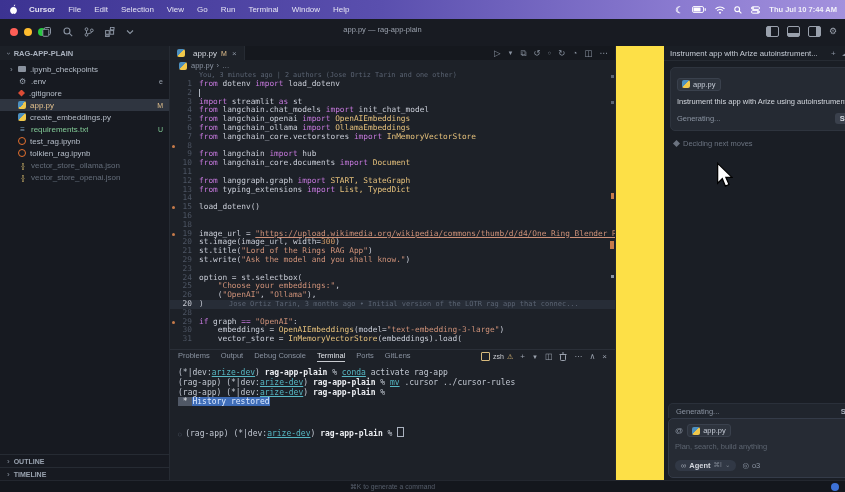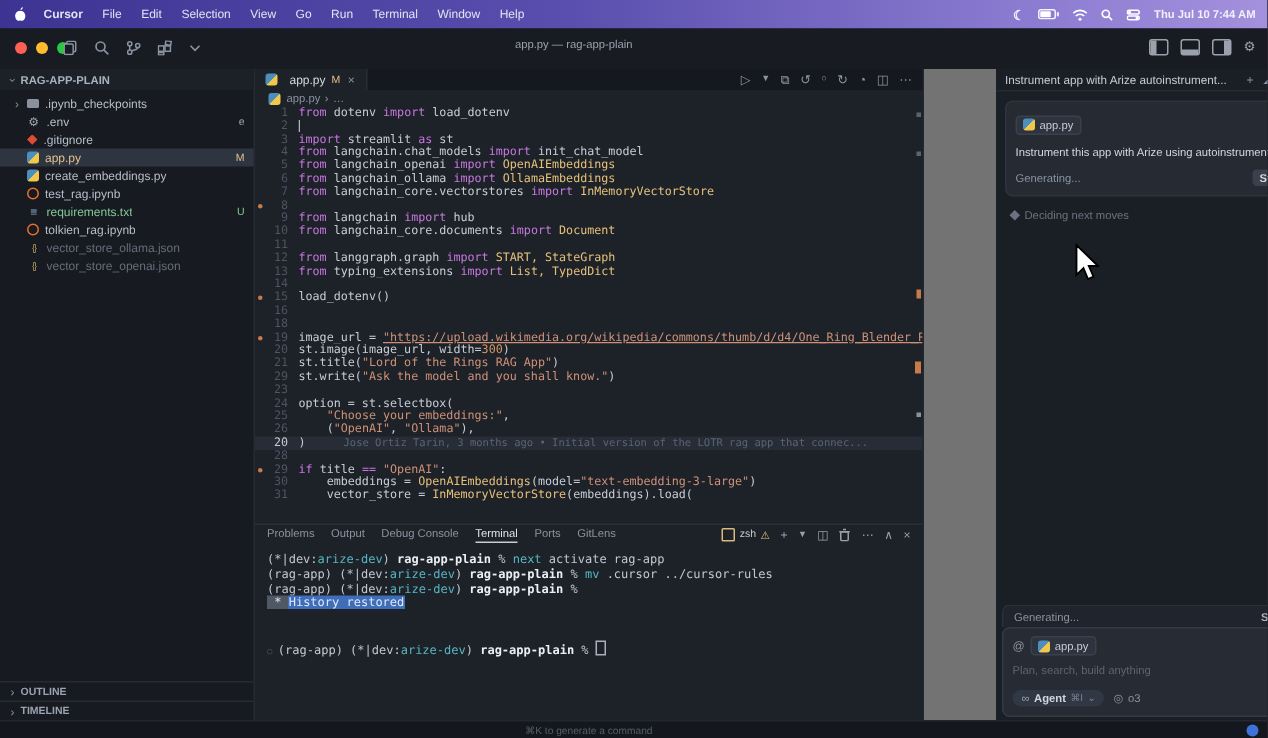--- a/index.html
+++ b/index.html
@@ -28,21 +28,21 @@
   #win-title{position:absolute;left:0;right:80px;top:6px;text-align:center;color:#9aa1ad;font-size:7.5px;}
   #titlebar-right{position:absolute;right:8px;top:7px;display:flex;gap:8px;align-items:center;color:#9aa1ad;}
   .layout-ic{width:11px;height:9px;border:1px solid #9aa1ad;border-radius:2px;position:relative;}
   .layout-ic i{position:absolute;background:#9aa1ad;}
   .li-left i{left:0;top:0;bottom:0;width:4px;}
   .li-bottom i{left:0;right:0;bottom:0;height:3px;}
   .li-right i{right:0;top:0;bottom:0;width:4px;}
   .gear{font-size:9px;line-height:9px;}
 
   
-  #main{position:absolute;left:0;top:46px;width:710px;height:434px;background:#737373;}
+  #main{position:absolute;left:0;top:46px;width:710px;height:434px;background:#fde047;}
 
   
   #sidebar{position:absolute;left:0;top:0;width:169px;height:434px;background:#171a21;
     border-right:1px solid #262b33;}
   #explorer-header{height:14px;display:flex;align-items:center;gap:4px;padding-left:7px;
     color:#aab2bf;font-size:7.5px;font-weight:700;background:#1c2027;}
   #explorer-header .chev{color:#8a93a1;font-weight:400;transform:rotate(90deg);display:inline-block;font-size:8px;}
   #file-tree{margin-top:3px;}
   .frow{height:12px;display:flex;align-items:center;padding-left:10px;padding-right:6px;
     color:#b6bec9;font-size:8px;cursor:pointer;}
@@ -107,21 +107,21 @@
   .ttab{cursor:pointer;}
   .ttab.active{color:#e0e3e8;border-bottom:1px solid #c9ccd2;padding-bottom:1px;}
   #term-right{margin-left:auto;display:flex;align-items:center;gap:7px;padding-right:8px;color:#9aa1ad;font-size:8px;}
   #zsh-chip{display:flex;align-items:center;gap:3px;font-size:7px;color:#c9ccd2;}
   #zsh-chip .zbox{width:7px;height:7px;border:1px solid #d7ba7d;border-radius:1px;}
   #zsh-chip .warn{color:#e5c07b;font-size:7px;}
   #term-body{padding:5px 0 0 8px;font-family:"DejaVu Sans Mono",monospace;font-size:8px;line-height:9.8px;}
   .tl{white-space:pre;height:9.8px;}
   .t-f{color:#c2c8d2;}
   .t-w{color:#eceef2;font-weight:700;}
-  .t-c{color:#56b6c2;}
+  .t-c{color:#56b6c2;text-decoration:underline;}
   .t-hb{background:#505866;color:#e8eaee;}
   .t-hl{background:#3f6db8;color:#dbe9ff;}
   .t-dec{color:#4d5563;font-size:6px;}
   .t-box{display:inline-block;width:5px;height:8px;border:1px solid #aab2bf;vertical-align:-1px;}
 
   
   #chat{position:absolute;left:616px;top:0;width:229px;height:434px;background:#1a1e25;margin-left:48px;}
   #chat-header{height:14px;display:flex;align-items:center;border-bottom:1px solid #262b33;padding:0 6px;}
   #chat-title{color:#c6ccd6;font-size:7.8px;white-space:nowrap;overflow:hidden;text-overflow:ellipsis;flex:1;}
   #chat-hicons{display:flex;gap:6px;color:#8a93a1;font-size:8px;margin-left:6px;flex:none;}
@@ -282,30 +282,30 @@
           <span class="farrow"></span>
           <span class="fi ic-python"></span>
           <span class="flabel">app.py</span>
           <span class="fbadge">M</span>
         </div>
         <div class="frow">
           <span class="farrow"></span>
           <span class="fi ic-python"></span>
           <span class="flabel">create_embeddings.py</span>
         </div>
-        <div class="frow">
-          <span class="farrow"></span>
-          <span class="fi ic-notebook"></span>
-          <span class="flabel">test_rag.ipynb</span>
-        </div>
         <div class="frow unt">
           <span class="farrow"></span>
           <span class="fi ic-text"></span>
           <span class="flabel">requirements.txt</span>
           <span class="fbadge">U</span>
+        </div>
+        <div class="frow">
+          <span class="farrow"></span>
+          <span class="fi ic-notebook"></span>
+          <span class="flabel">test_rag.ipynb</span>
         </div>
         <div class="frow">
           <span class="farrow"></span>
           <span class="fi ic-notebook"></span>
           <span class="flabel">tolkien_rag.ipynb</span>
         </div>
         <div class="frow ign">
           <span class="farrow"></span>
           <span class="fi ic-json"></span>
           <span class="flabel">vector_store_ollama.json</span>
@@ -348,20 +348,21 @@
         <span>⋯</span>
       </div>
     </div>
     <div id="breadcrumb">
       <span class="fi ic-python"></span>
       <span>app.py</span>
       <span>›</span>
       <span>…</span>
     </div>
     <div id="code">
+      <div class="lens">You, 3 minutes ago | 2 authors (Jose Ortiz Tarin and one other)</div>
       <div>
           <div class="cl"><span class="cmod"></span><span class="cnum">1</span><span class="ccode"><span class="tk-k">from</span><span class="tk-p"> dotenv </span><span class="tk-k">import</span><span class="tk-p"> load_dotenv</span></span></div>
           <div class="cl"><span class="cmod"></span><span class="cnum">2</span><span class="ccode"><span class="caret"></span></span></div>
           <div class="cl"><span class="cmod"></span><span class="cnum">3</span><span class="ccode"><span class="tk-k">import</span><span class="tk-p"> streamlit </span><span class="tk-k">as</span><span class="tk-p"> st</span></span></div>
           <div class="cl"><span class="cmod"></span><span class="cnum">4</span><span class="ccode"><span class="tk-k">from</span><span class="tk-p"> langchain.chat_models </span><span class="tk-k">import</span><span class="tk-p"> init_chat_model</span></span></div>
           <div class="cl"><span class="cmod"></span><span class="cnum">5</span><span class="ccode"><span class="tk-k">from</span><span class="tk-p"> langchain_openai </span><span class="tk-k">import</span><span class="tk-t"> OpenAIEmbeddings</span></span></div>
           <div class="cl"><span class="cmod"></span><span class="cnum">6</span><span class="ccode"><span class="tk-k">from</span><span class="tk-p"> langchain_ollama </span><span class="tk-k">import</span><span class="tk-t"> OllamaEmbeddings</span></span></div>
           <div class="cl"><span class="cmod"></span><span class="cnum">7</span><span class="ccode"><span class="tk-k">from</span><span class="tk-p"> langchain_core.vectorstores </span><span class="tk-k">import</span><span class="tk-t"> InMemoryVectorStore</span></span></div>
           <div class="cl"><span class="cmod"><span class="dot"></span></span><span class="cnum">8</span><span class="ccode"></span></div>
           <div class="cl"><span class="cmod"></span><span class="cnum">9</span><span class="ccode"><span class="tk-k">from</span><span class="tk-p"> langchain </span><span class="tk-k">import</span><span class="tk-p"> hub</span></span></div>
@@ -376,21 +377,21 @@
           <div class="cl"><span class="cmod"><span class="dot"></span></span><span class="cnum">19</span><span class="ccode"><span class="tk-p">image_url = </span><span class="tk-l">"https://upload.wikimedia.org/wikipedia/commons/thumb/d/d4/One_Ring_Blender_Render.png/1280px-One_Ring_Ble</span></span></div>
           <div class="cl"><span class="cmod"></span><span class="cnum">20</span><span class="ccode"><span class="tk-p">st.image(image_url, width=</span><span class="tk-n">300</span><span class="tk-p">)</span></span></div>
           <div class="cl"><span class="cmod"></span><span class="cnum">21</span><span class="ccode"><span class="tk-p">st.title(</span><span class="tk-s">"Lord of the Rings RAG App"</span><span class="tk-p">)</span></span></div>
           <div class="cl"><span class="cmod"></span><span class="cnum">29</span><span class="ccode"><span class="tk-p">st.write(</span><span class="tk-s">"Ask the model and you shall know."</span><span class="tk-p">)</span></span></div>
           <div class="cl"><span class="cmod"></span><span class="cnum">23</span><span class="ccode"></span></div>
           <div class="cl"><span class="cmod"></span><span class="cnum">24</span><span class="ccode"><span class="tk-p">option = st.selectbox(</span></span></div>
           <div class="cl"><span class="cmod"></span><span class="cnum">25</span><span class="ccode"><span class="tk-p">    </span><span class="tk-s">"Choose your embeddings:"</span><span class="tk-p">,</span></span></div>
           <div class="cl"><span class="cmod"></span><span class="cnum">26</span><span class="ccode"><span class="tk-p">    (</span><span class="tk-s">"OpenAI"</span><span class="tk-p">, </span><span class="tk-s">"Ollama"</span><span class="tk-p">),</span></span></div>
           <div class="cl active"><span class="cmod"></span><span class="cnum">20</span><span class="ccode"><span class="tk-p">)</span><span class="blame">      Jose Ortiz Tarin, 3 months ago • Initial version of the LOTR rag app that connec...</span></span></div>
           <div class="cl"><span class="cmod"></span><span class="cnum">28</span><span class="ccode"></span></div>
-          <div class="cl"><span class="cmod"><span class="dot"></span></span><span class="cnum">29</span><span class="ccode"><span class="tk-k">if</span><span class="tk-p"> title </span><span class="tk-k">==</span><span class="tk-p"> </span><span class="tk-s">"OpenAI"</span><span class="tk-p">:</span></span></div>
+          <div class="cl"><span class="cmod"><span class="dot"></span></span><span class="cnum">29</span><span class="ccode"><span class="tk-k">if</span><span class="tk-p"> graph </span><span class="tk-k">==</span><span class="tk-p"> </span><span class="tk-s">"OpenAI"</span><span class="tk-p">:</span></span></div>
           <div class="cl"><span class="cmod"></span><span class="cnum">30</span><span class="ccode"><span class="tk-p">    embeddings = </span><span class="tk-t">OpenAIEmbeddings</span><span class="tk-p">(model=</span><span class="tk-s">"text-embedding-3-large"</span><span class="tk-p">)</span></span></div>
           <div class="cl"><span class="cmod"></span><span class="cnum">31</span><span class="ccode"><span class="tk-p">    vector_store = </span><span class="tk-t">InMemoryVectorStore</span><span class="tk-p">(embeddings).load(</span></span></div>
         </div>
     </div>
     <div id="ruler">
       <i style="top:4px;background:#5a6372;"></i>
       <i style="top:30px;background:#5a6372;"></i>
       <i style="top:122px;background:#c77b4a;height:6px;"></i>
       <i style="top:170px;background:#c77b4a;height:8px;width:4px;"></i>
       <i style="top:204px;background:#8a93a1;"></i>
@@ -419,21 +420,21 @@
             <rect x="1.5" y="2.5" width="5" height="6" rx="0.8" fill="none" stroke="#9aa1ad"></rect>
             <line x1="0.5" y1="2.5" x2="7.5" y2="2.5" stroke="#9aa1ad"></line>
             <line x1="3" y1="1" x2="5" y2="1" stroke="#9aa1ad"></line>
           </svg>
           <span>⋯</span>
           <span>∧</span>
           <span>×</span>
         </div>
       </div>
       <div id="term-body">
-          <div class="tl"><span class="t-f">(*|dev:</span><span class="t-c">arize-dev</span><span class="t-f">) </span><span class="t-w">rag-app-plain</span><span class="t-f"> % </span><span class="t-c">next</span><span class="t-f"> activate rag-app</span></div>
+          <div class="tl"><span class="t-f">(*|dev:</span><span class="t-c">arize-dev</span><span class="t-f">) </span><span class="t-w">rag-app-plain</span><span class="t-f"> % </span><span class="t-c">conda</span><span class="t-f"> activate rag-app</span></div>
           <div class="tl"><span class="t-f">(rag-app) (*|dev:</span><span class="t-c">arize-dev</span><span class="t-f">) </span><span class="t-w">rag-app-plain</span><span class="t-f"> % </span><span class="t-c">mv</span><span class="t-f"> .cursor ../cursor-rules</span></div>
           <div class="tl"><span class="t-f">(rag-app) (*|dev:</span><span class="t-c">arize-dev</span><span class="t-f">) </span><span class="t-w">rag-app-plain</span><span class="t-f"> %</span></div>
           <div class="tl"><span class="t-hb"> * </span><span class="t-hl">History restored</span></div>
           <div class="tl"></div>
           <div class="tl"></div>
           <div class="tl"><span class="t-dec">○ </span><span class="t-f">(rag-app) (*|dev:</span><span class="t-c">arize-dev</span><span class="t-f">) </span><span class="t-w">rag-app-plain</span><span class="t-f"> % </span><span class="t-box"></span></div>
         </div>
     </div>
   </div>
 

